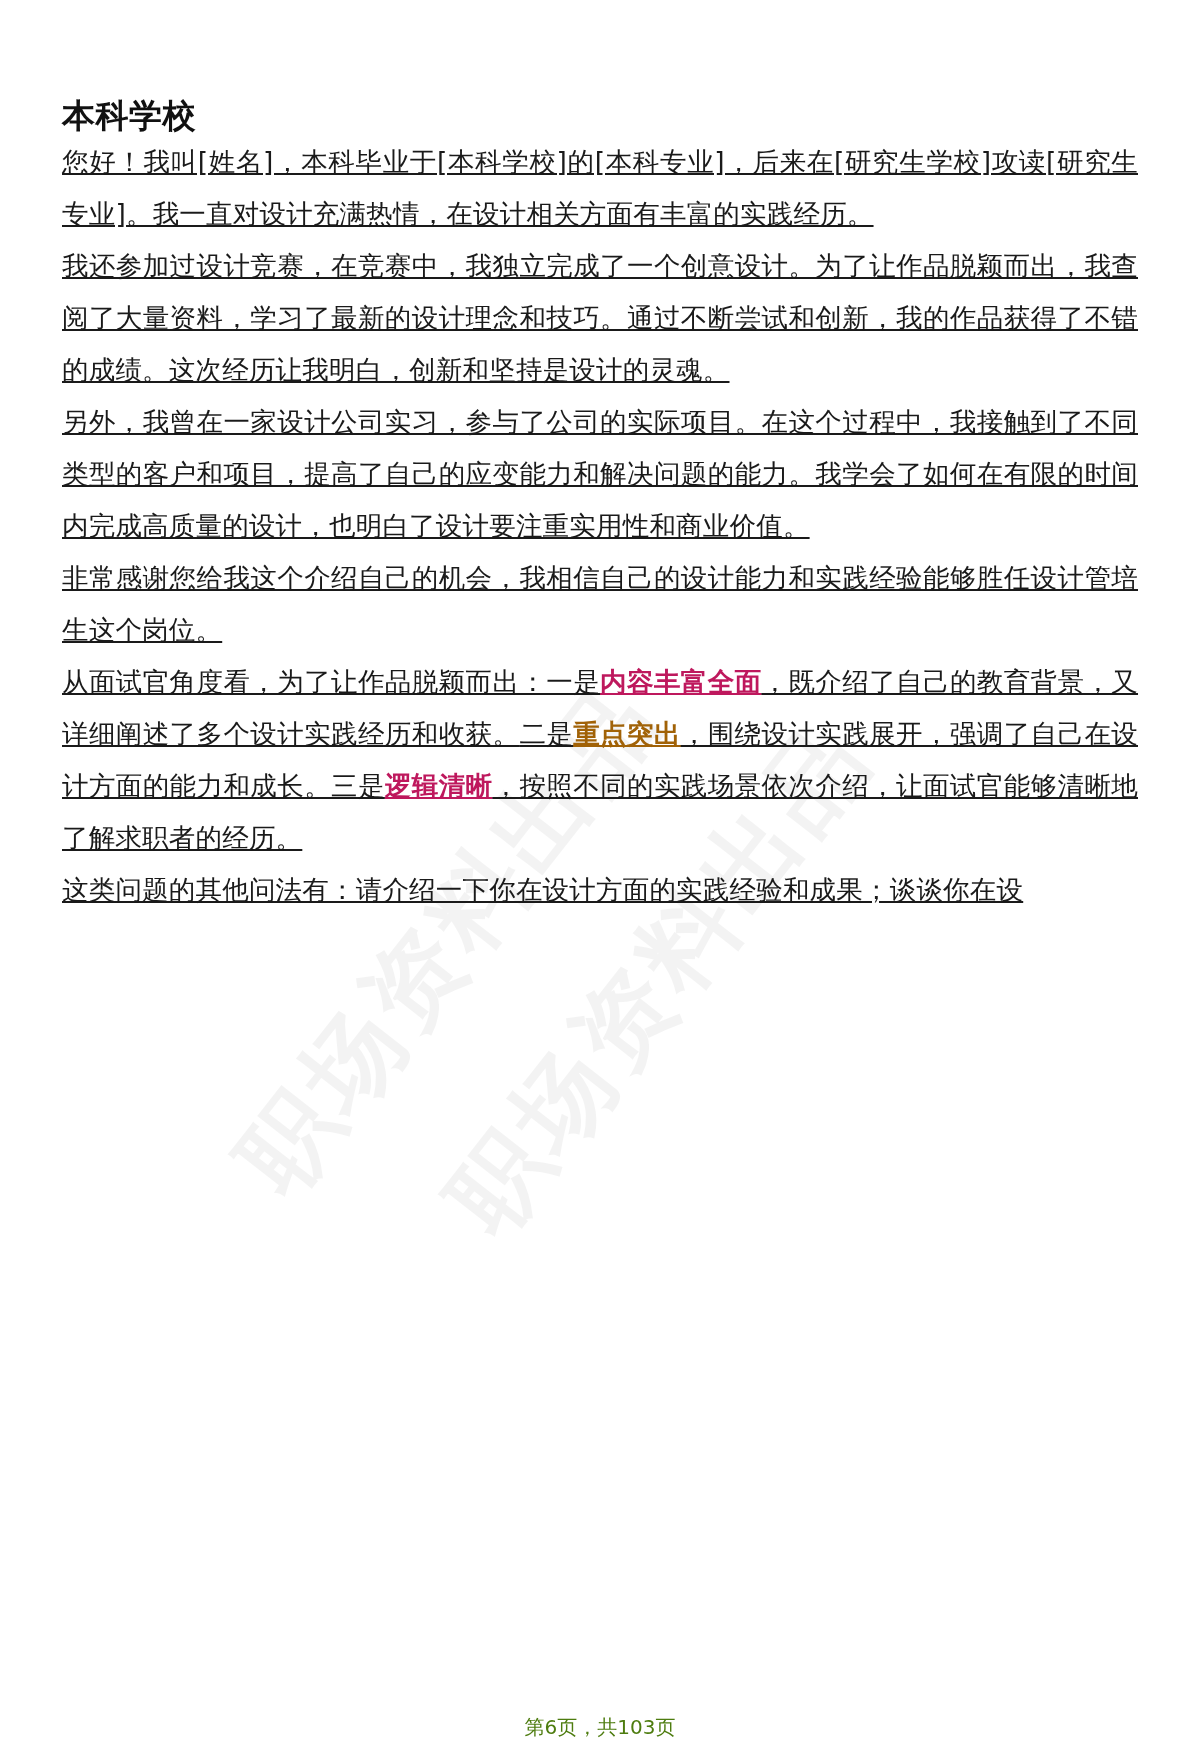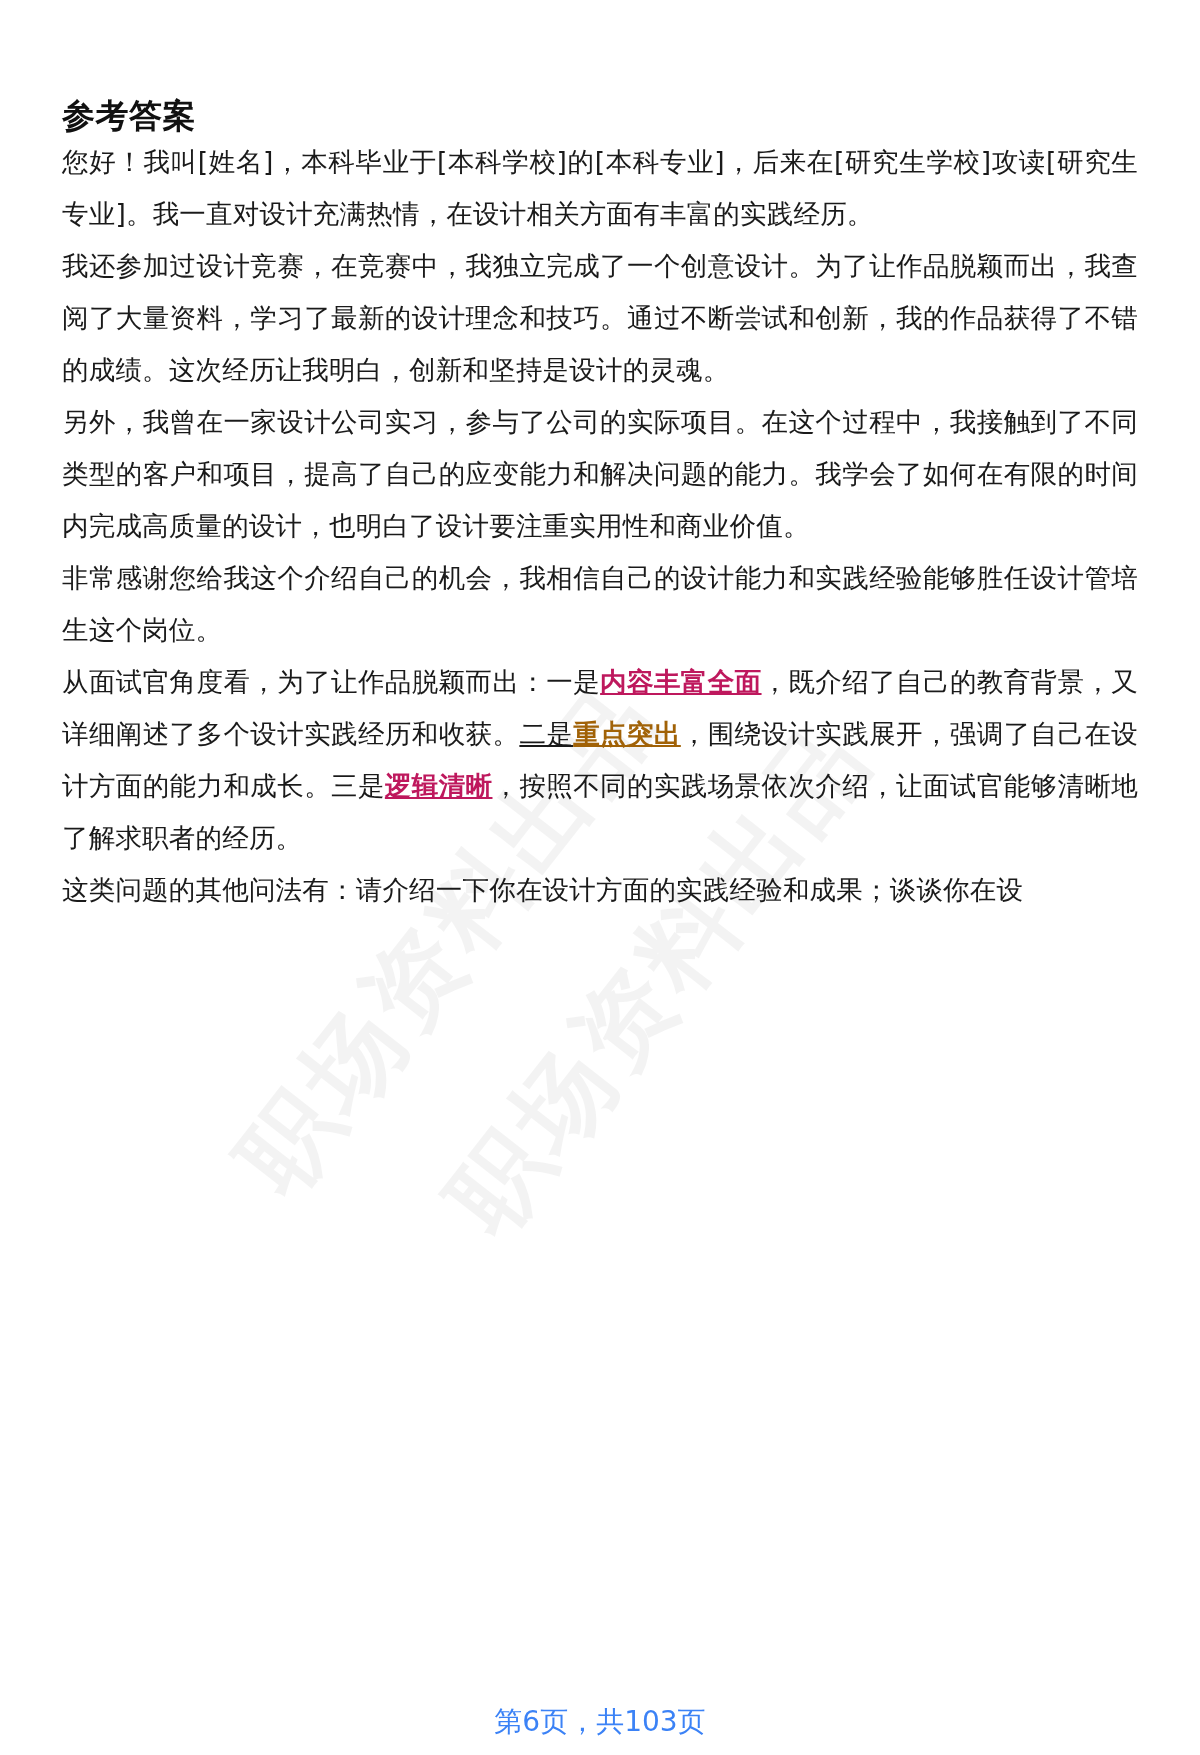--- a/index.html
+++ b/index.html
@@ -73,59 +73,60 @@
   .h-tips   { padding-top: 54px; }
 
   p.para {
     font-size: 26.5px;
     line-height: 52px;
     margin: 0;
     text-align: justify;
     text-justify: inter-ideograph;
     color: #1a1a1a;
     letter-spacing: 0.2px;
+    text-decoration: underline;
   }
   .p-gap-first { margin-top: 40px; }
   .p-gap       { margin-top: 30px; }
 
   .hl {
     font-weight: 700;
     text-decoration: underline;
     text-underline-offset: 2px;
   }
   .hl-red   { color: #be185d; }
   .hl-blue  { color: #a16207; }
   .hl-green { color: #be185d; }
   .ul-plain { text-decoration: underline; text-underline-offset: 2px; }
 
   .footer {
     position: absolute;
     left: 0;
     right: 0;
     bottom: 16px;
     text-align: center;
-    font-size: 28px;
+    font-size: 20px;
     line-height: 1.2;
-    color: #3b82f6;
+    color: #4d7c0f;
     z-index: 3;
   }
 </style>
 </head>
 <body>
 
 <div class="page">
 
   <div class="watermark">
     <div class="wm-text wm-a">职场资料出品</div>
     <div class="wm-text wm-b">职场资料出品</div>
   </div>
 
   <div class="content">
 
-    <h2 class="section-heading h-answer">参考答案</h2>
+    <h2 class="section-heading h-answer">本科学校</h2>
 
     <p class="para p-gap-first">您好！我叫[姓名]，本科毕业于[本科学校]的[本科专业]，后来在[研究生学校]攻读[研究生专业]。我一直对设计充满热情，在设计相关方面有丰富的实践经历。</p>
     <p class="para p-gap">我还参加过设计竞赛，在竞赛中，我独立完成了一个创意设计。为了让作品脱颖而出，我查阅了大量资料，学习了最新的设计理念和技巧。通过不断尝试和创新，我的作品获得了不错的成绩。这次经历让我明白，创新和坚持是设计的灵魂。</p>
     <p class="para p-gap">另外，我曾在一家设计公司实习，参与了公司的实际项目。在这个过程中，我接触到了不同类型的客户和项目，提高了自己的应变能力和解决问题的能力。我学会了如何在有限的时间内完成高质量的设计，也明白了设计要注重实用性和商业价值。</p>
     <p class="para p-gap">非常感谢您给我这个介绍自己的机会，我相信自己的设计能力和实践经验能够胜任设计管培生这个岗位。</p>
 
 
     <p class="para p-gap-first"><span>从面试官角度看，为了让作品脱颖而出：一是</span><span class="hl hl-red">内容丰富全面</span><span>，既介绍了自己的教育背景，又详细阐述了多个设计实践经历和收获。</span><span class="ul-plain">二是</span><span class="hl hl-blue">重点突出</span><span>，围绕设计实践展开，强调了自己在设计方面的能力和成长。三是</span><span class="hl hl-green">逻辑清晰</span><span>，按照不同的实践场景依次介绍，让面试官能够清晰地了解求职者的经历。</span></p>
 
     <p class="para p-gap">这类问题的其他问法有：请介绍一下你在设计方面的实践经验和成果；谈谈你在设</p>

